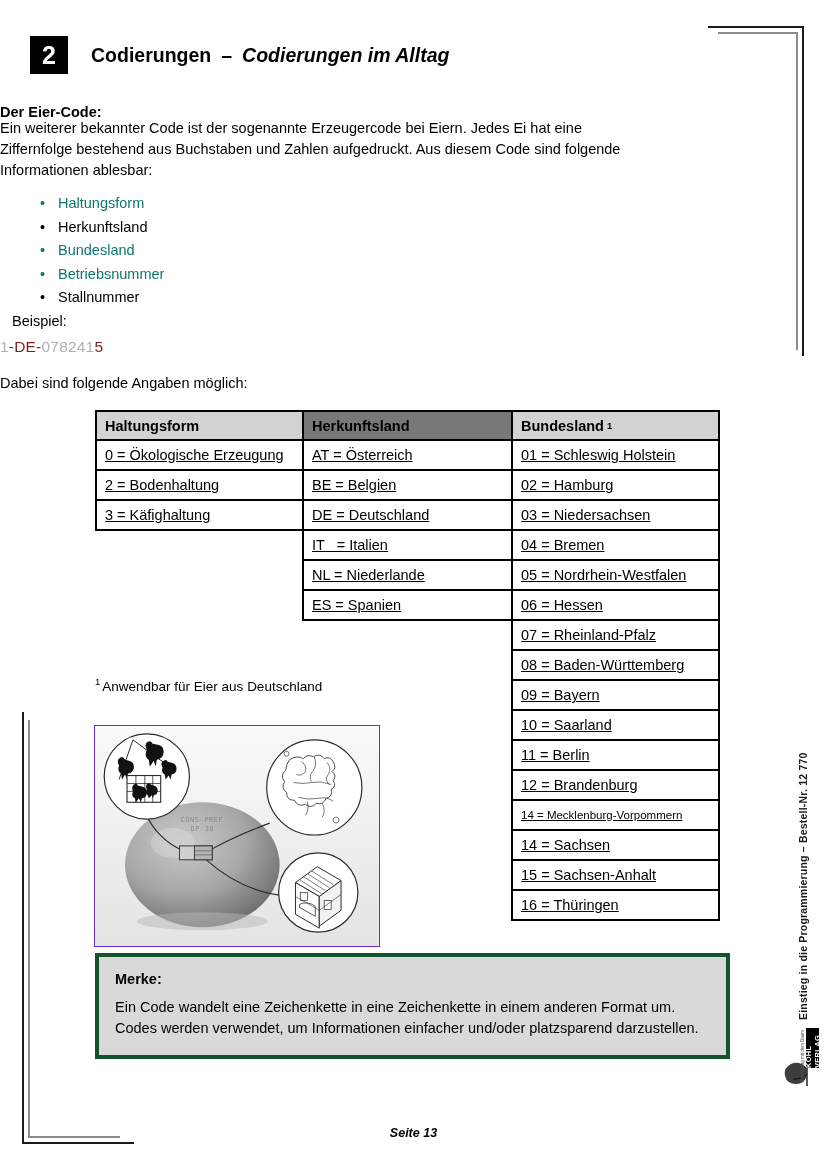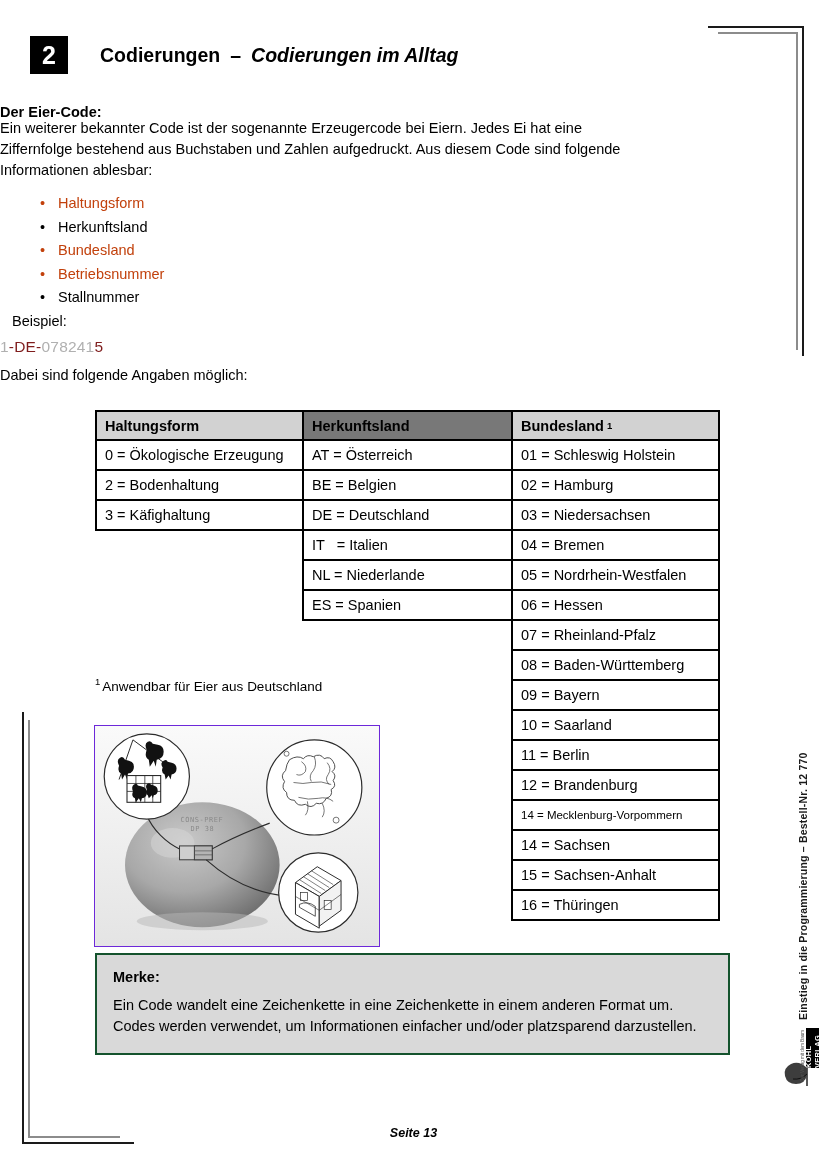--- a/index.html
+++ b/index.html
@@ -84,21 +84,21 @@
     background: #000000;
     color: #ffffff;
     font-size: 25px;
     font-weight: bold;
     display: flex;
     align-items: center;
     justify-content: center;
     line-height: 1;
   }
   .chapter-title {
-    margin-left: 32px;
+    margin-left: 23px;
     font-size: 19.5px;
     font-weight: bold;
     white-space: nowrap;
   }
   .chapter-title .sep { margin: 0 10px; font-weight: bold; }
   .chapter-title .sub { font-style: italic; }
 
   
   .content { position: absolute; left: 95px; top: 0; width: 640px; }
 
@@ -119,40 +119,40 @@
   .bullets {
     position: absolute;
     top: 192px; left: 40px;
     font-size: 14.5px;
     line-height: 23.5px;
     list-style: none;
     margin: 0; padding: 0;
   }
   .bullets li { white-space: nowrap; }
   .bullets li .dot { display: inline-block; width: 18px; }
-  .bullets li.dim { color: #c2410c; }
+  .bullets li.dim { color: #0f766e; }
 
   .beispiel-label {
     position: absolute;
     top: 313px; left: 0;
     font-size: 14.5px;
     margin-left: 12px;
   }
   .beispiel-code {
     position: absolute;
     top: 338px; left: 0;
     font-size: 15.5px;
     letter-spacing: 0.2px;
   }
   .beispiel-code .g { color: #b0b0b0; }
   .beispiel-code .b { color: #7f1d1d; margin-top: 8px; }
 
   .dabei {
     position: absolute;
-    top: 367px; left: 0;
+    top: 375px; left: 0;
     font-size: 14.5px;
   }
 
   
   .tbl {
     position: absolute;
     top: 410px;
     left: 95px;
     display: flex;
     align-items: flex-start;
@@ -166,21 +166,21 @@
     border: 2px solid #000000;
     box-sizing: border-box;
     font-size: 14.5px;
     padding: 0 8px;
     height: 32px;
     display: flex;
     align-items: center;
     background: #ffffff;
     white-space: nowrap;
   }
-  .cell + .cell { border-top-width: 2px; margin-top: -2px; }
+  .cell + .cell { border-top-width: 2px; margin-top: -2px; text-decoration: underline; }
   .cell.head {
     font-weight: bold;
     height: 31px;
   }
   .cell.head.light { background: #d2d2d2; }
   .cell.head.dark  { background: #787878; }
   .cell.small { font-size: 11.5px; }
   .cell .sup { font-size: 9.5px; vertical-align: super; margin-left: 3px; font-weight: bold; }
 
   
@@ -205,21 +205,21 @@
   }
 
   
   .merke {
     position: absolute;
     top: 953px;
     left: 95px;
     width: 635px;
     box-sizing: border-box;
     background: #d9d9d9;
-    border: 2px solid #14532d;
+    border: 4px solid #14532d;
     padding: 14px 16px 16px 16px;
   }
   .merke-title {
     font-size: 14.5px;
     font-weight: bold;
     margin-bottom: 10px;
   }
   .merke-body {
     font-size: 14.5px;
     line-height: 21px;

